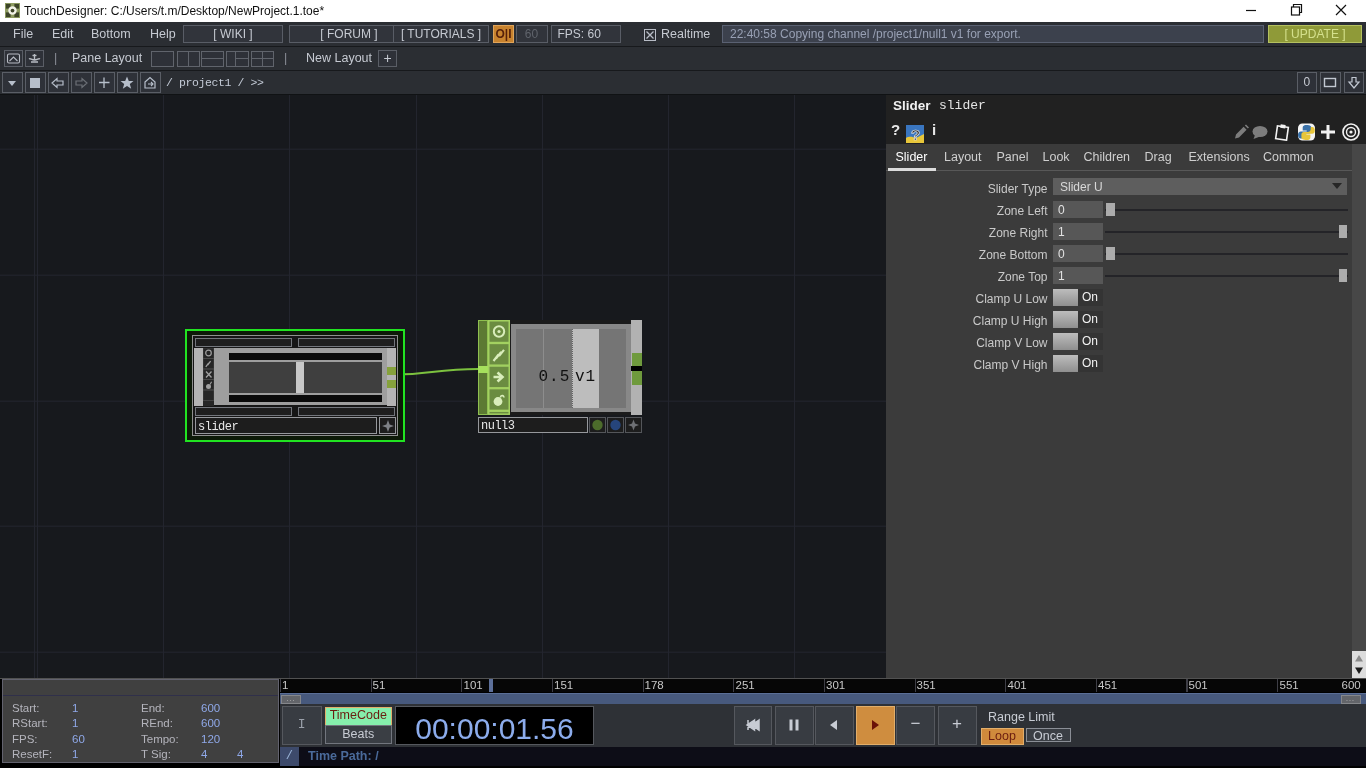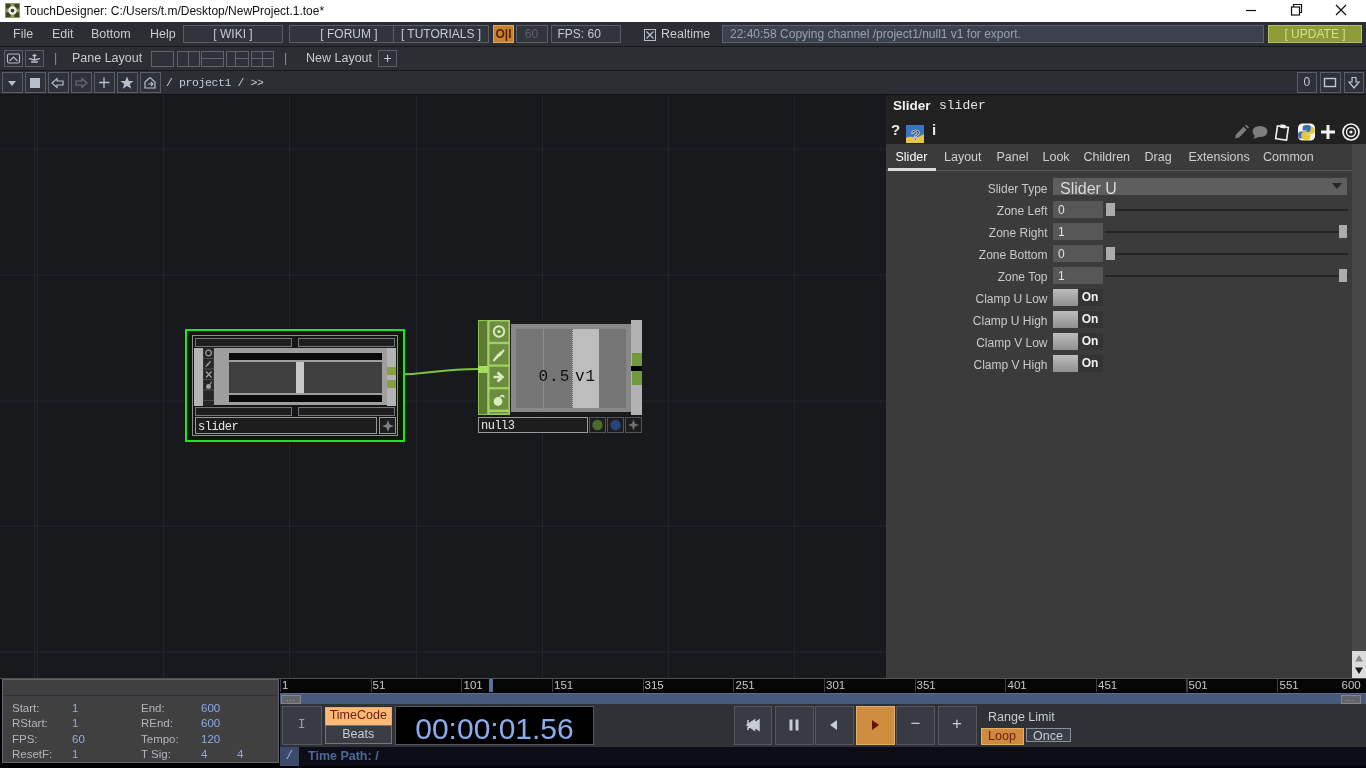--- a/index.html
+++ b/index.html
@@ -31,21 +31,21 @@
   background-position: 0 53.7px, 37px 0; }
 
 #panel { left:886px; top:95px; width:480px; height:583px; background:#3b3b3b; }
 #phead { position:absolute; left:0; top:0; width:480px; height:49px; background:#212121; }
 .ptab { position:absolute; top:55px; font-size:12.5px; color:#cfcfcf; }
 .prow-label { position:absolute; font-size:12px; color:#c9c9c9; text-align:right; right:318.5px; }
 .pfield { position:absolute; left:167px; width:49.5px; height:16.5px; background:#575757; color:#e2e2e2; font-size:12px; padding:1.5px 0 0 5px; }
 .ptrack { position:absolute; left:219px; width:243px; height:2px; background:#242428; }
 .phandle { position:absolute; width:8.5px; height:13px; background:#acacac; }
 .ptoggle-l { position:absolute; left:167px; width:24.5px; height:16.5px; background:linear-gradient(#bdbdbd,#8f8f8f); }
-.ptoggle-r { position:absolute; left:191.5px; width:25px; height:16.5px; background:#343434; color:#f2f2f2; font-size:12px; text-align:center;font-weight:bold; }
+.ptoggle-r { position:absolute; left:191.5px; width:25px; height:16.5px; background:#343434; color:#f2f2f2; font-size:12px; text-align:center; }
 
 #bottom { left:0; top:678px; width:1366px; height:90px; background:#000; }
 </style>
 </head>
 <body>
 <div id="app">
   <div id="title" class="abs">
     <svg class="abs" style="left:5px;top:3px" width="15" height="15" viewBox="0 0 16 16">
       <rect x="0" y="0" width="16" height="16" fill="#8e9c62"></rect>
       <rect x="1" y="1" width="5" height="5" fill="#3c4428"></rect>
@@ -282,21 +282,21 @@
     <span class="ptab" style="left:110.5px">Panel</span>
     <span class="ptab" style="left:156.5px">Look</span>
     <span class="ptab" style="left:197.5px">Children</span>
     <span class="ptab" style="left:258.5px">Drag</span>
     <span class="ptab" style="left:302.5px">Extensions</span>
     <span class="ptab" style="left:377px">Common</span>
     <div class="abs" style="left:0;top:74.5px;width:466px;height:1px;background:#585858"></div>
     <div class="abs" style="left:2px;top:72.5px;width:48px;height:3.5px;background:#dcdcdc"></div>
 
     <span class="prow-label" style="top:86.5px">Slider Type</span>
-    <div class="abs" style="left:167px;top:83px;width:294px;height:16.5px;background:#5e5e5e;color:#d8d8d8;font-size:16px;padding:2px 12px 0 7px">Slider U
+    <div class="abs" style="left:167px;top:83px;width:294px;height:16.5px;background:#5e5e5e;color:#d8d8d8;font-size:12px;padding:2px 12px 0 7px">Slider U
       <span class="abs" style="left:279px;top:5px;width:0;height:0;border-left:5.5px solid transparent;border-right:5.5px solid transparent;border-top:6.5px solid #262626"></span>
     </div>
     <span class="prow-label" style="top:108.5px">Zone Left</span>
     <div class="pfield" style="top:106.2px">0</div>
     <div class="ptrack" style="top:113.5px"></div>
     <div class="phandle" style="left:220px;top:108px"></div>
     <span class="prow-label" style="top:130.5px">Zone Right</span>
     <div class="pfield" style="top:128.2px">1</div>
     <div class="ptrack" style="top:135.5px"></div>
     <div class="phandle" style="left:452.5px;top:130px"></div>
@@ -351,40 +351,40 @@
       <span class="abs" style="left:138px;top:68.5px;color:#b4b4bc">T Sig:</span>
         <span class="abs" style="left:198px;top:68.5px;color:#8fa8e8">4</span>
         <span class="abs" style="left:234px;top:68.5px;color:#8fa8e8">4</span>
     </div>
 
     <div class="abs" style="left:279.5px;top:0.5px;width:1086.5px;height:13.5px;background:repeating-linear-gradient(to right, #3e3e46 0 1px, #060606 1px 90.65px);color:#c8c8c8;font-size:11.5px">
       <span class="abs" style="left:2.5px;top:0.5px">1</span>
       <span class="abs" style="left:93px;top:0.5px">51</span>
       <span class="abs" style="left:184px;top:0.5px">101</span>
       <span class="abs" style="left:274.5px;top:0.5px">151</span>
-      <span class="abs" style="left:365px;top:0.5px">315</span>
+      <span class="abs" style="left:365px;top:0.5px">178</span>
       <span class="abs" style="left:456px;top:0.5px">251</span>
       <span class="abs" style="left:546.5px;top:0.5px">301</span>
       <span class="abs" style="left:637px;top:0.5px">351</span>
       <span class="abs" style="left:728px;top:0.5px">401</span>
       <span class="abs" style="left:818.5px;top:0.5px">451</span>
       <span class="abs" style="left:909px;top:0.5px">501</span>
       <span class="abs" style="left:1000px;top:0.5px">551</span>
       <span class="abs" style="left:1062px;top:0.5px">600</span>
       <span class="abs" style="left:209.5px;top:0;width:3.5px;height:13.5px;background:#5c6f99"></span>
     </div>
 
     <div class="abs" style="left:280px;top:15px;width:1086px;height:10.5px;background:#47597d;border-top:1px solid #5a6e96">
       <span class="abs" style="left:1px;top:0.5px;width:20px;height:9px;background:#63656a;border:1px solid #85878b;color:#c8c8c8;font-size:7px;text-align:center;line-height:6px;letter-spacing:1px">...</span>
       <span class="abs" style="left:1060.5px;top:0.5px;width:20px;height:9px;background:#63656a;border:1px solid #85878b;color:#c8c8c8;font-size:7px;text-align:center;line-height:6px;letter-spacing:1px">...</span>
     </div>
 
     <div class="abs" style="left:280px;top:26px;width:1086px;height:42.5px;background:#2e3136">
       <div class="abs" style="left:2px;top:2px;width:39.5px;height:38.5px;background:#383c42;border:1px solid #55585e;color:#9aa0aa;font-size:13px;text-align:center;line-height:36px;font-family:'Liberation Mono', monospace">I</div>
-      <div class="abs" style="left:45px;top:3px;width:66.5px;height:32px;background:#fdba74;border:1px solid #e2ae6a;color:#6b1d10;font-size:12.5px;text-align:center;line-height:14px">TimeCode</div>
+      <div class="abs" style="left:45px;top:3px;width:66.5px;height:32px;background:#86efac;border:1px solid #e2ae6a;color:#6b1d10;font-size:12.5px;text-align:center;line-height:14px">TimeCode</div>
       <div class="abs" style="left:45px;top:21px;width:66.5px;height:18.5px;background:#3a3e44;border:1px solid #72767e;color:#c8ccd4;font-size:12.5px;text-align:center;line-height:16px">Beats</div>
       <div class="abs" style="left:115px;top:2px;width:199px;height:38.5px;background:#000;border:1px solid #55585e;color:#8cacec;font-size:30px;text-align:center;line-height:44px">00:00:01.56</div>
       <div class="abs" style="left:453.5px;top:2px;width:38.5px;height:38.5px;background:#383c42;border:1px solid #55585e">
         <svg width="36" height="36">
             <path d="M13 13 V23 M24 13 L16.5 18 L24 23 Z M19.5 13 L12 18 L19.5 23 Z" fill="#c8ccd4" stroke="#c8ccd4" stroke-width="1.5"></path>
           </svg>
       </div>
       <div class="abs" style="left:495px;top:2px;width:38.5px;height:38.5px;background:#383c42;border:1px solid #55585e">
         <svg width="36" height="36">
             <path d="M15 12.5 V23.5 M21 12.5 V23.5" stroke="#c8ccd4" stroke-width="3"></path>

